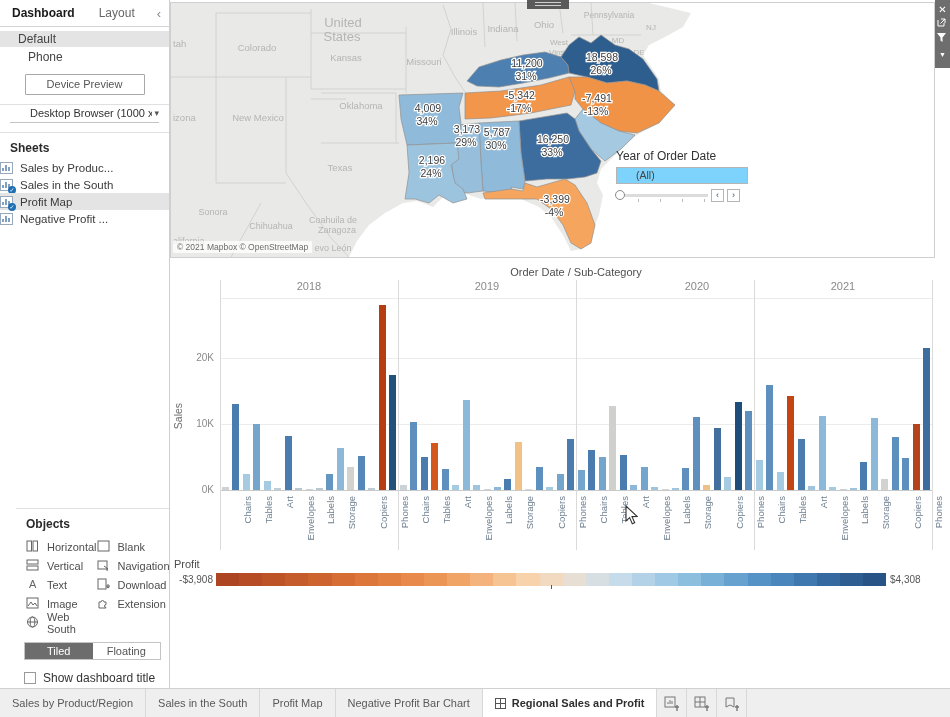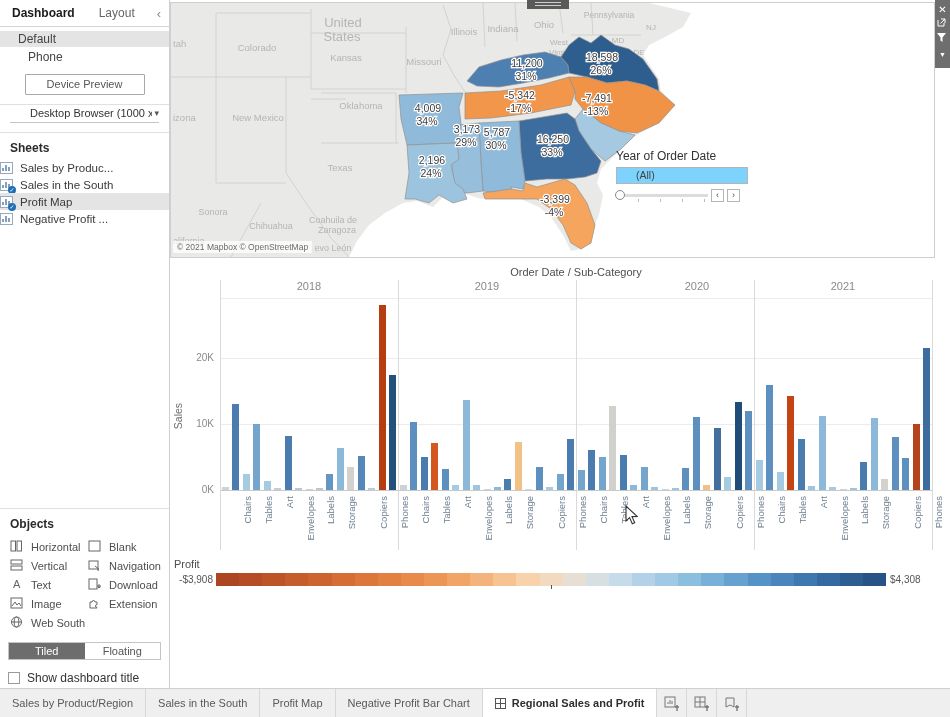--- a/index.html
+++ b/index.html
@@ -17,21 +17,21 @@
   .sb-devbtn { display:block; margin:9px auto 0 auto; width:120px; height:21px; background:#fff; border:1px solid #a8a8a8; border-radius:1px; font-size:11px; color:#555; text-align:center; line-height:19px; }
   .sb-divider { border-top:1px solid #e0e0e0; margin-top:9px; }
   .sb-heading { font-weight:bold; font-size:12px; color:#2b2b2b; padding:8px 0 4px 10px; }
   .sb-size-row { display:flex; align-items:center; margin:2px 10px 0 10px; border-bottom:1px solid #c4c4c4; padding-bottom:3px; }
   .sb-size-val { font-size:11px; color:#333; white-space:nowrap; overflow:hidden; flex:1;padding-left:20px; }
   .sb-size-caret { color:#555; font-size:9px; padding-left:2px; }
   .sheet-row { display:flex; align-items:center; height:17px; padding-left:0; font-size:11.5px; color:#3a3a3a; position:relative; }
   .sheet-row.selected { background:#e4e4e4; }
   .sheet-icon { position:relative; width:13px; height:12px; margin-right:7px; flex:none; }
   .sheet-badge { position:absolute; right:-3px; bottom:-3px; width:8px; height:8px; border-radius:50%; background:#1f6fb5; color:#fff; font-size:6px; line-height:8px; text-align:center; }
-  .objects-area { position:absolute; top:508px; left:0; right:0; }
+  .objects-area { position:absolute; top:508px; left:16px; right:0; }
   .obj-grid { display:flex; padding:2px 0 0 10px; }
   .obj-col { width:78px; }
   .obj-item { display:flex; align-items:center; height:19px; font-size:11px; color:#4e4e4e; }
   .obj-item .ic { width:14px; height:13px; margin-right:7px; flex:none; color:#666; }
   .tf-group { display:flex; margin:10px 8px 0 8px; height:18px; border:1px solid #c4c4c4; }
   .tf-btn { flex:1; text-align:center; line-height:17px; font-size:11px; color:#555; background:#fff; }
   .tf-btn.active { background:#6d6d6d; color:#fff; }
   .sb-check { display:flex; align-items:center; margin:11px 0 0 8px; font-size:12px; color:#333; }
   .sb-check .box { width:12px; height:12px; border:1px solid #9a9a9a; background:#fff; margin-right:7px; }
 

